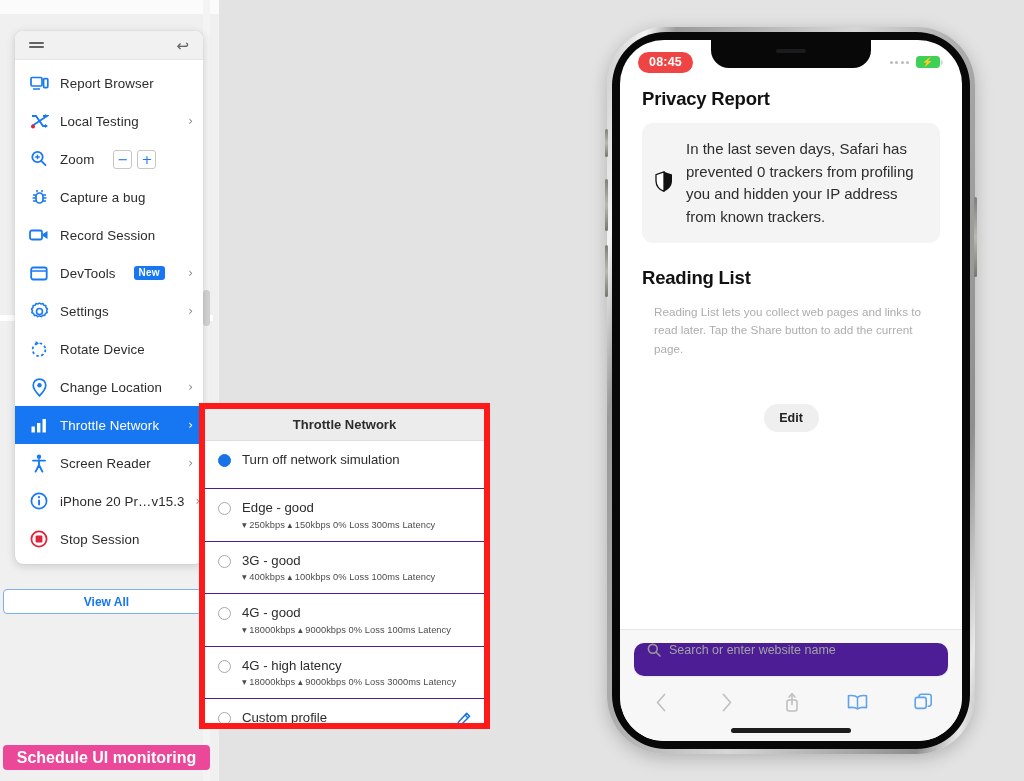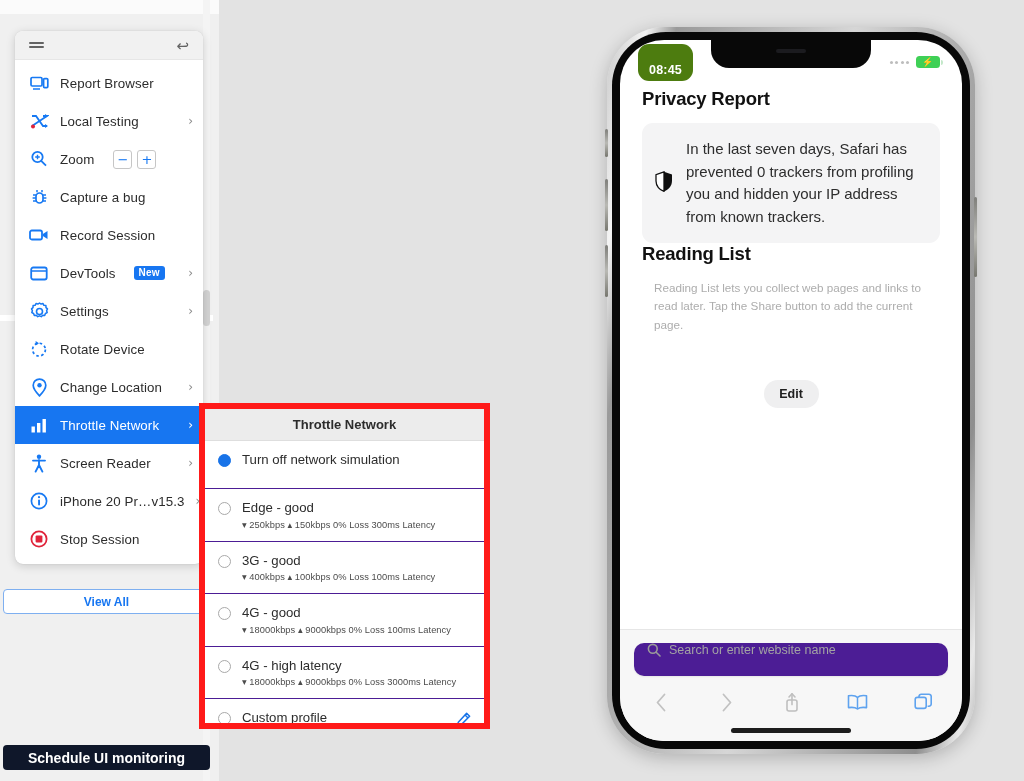--- a/index.html
+++ b/index.html
@@ -141,23 +141,23 @@
     font-size: 12px;
     font-weight: bold;
     display: flex; align-items: center; justify-content: center;
     z-index: 3;
   }
   .sched-btn {
     position: absolute;
     left: 3px; top: 745px;
     width: 207px; height: 25px;
     border-radius: 4px;
-    background: #0f172a;
+    background: #ec4899;
     color: #ffffff;
-    font-size: 14px;
+    font-size: 16px;
     font-weight: bold;
     display: flex; align-items: center; justify-content: center;
     z-index: 3;
   }
   .left-scrollbar {
     position: absolute;
     left: 203px; top: 290px;
     width: 7px; height: 36px;
     background: #d3d3d3;
     border-radius: 4px;
@@ -291,25 +291,25 @@
   .status-bar {
     position: absolute;
     top: 0; left: 0; right: 0;
     height: 40px;
     display: flex; align-items: center;
     justify-content: space-between;
     padding: 4px 22px 0 18px;
     z-index: 5;
   }
   .time-pill {
-    background: #4d7c0f;
+    background: #ef4444;
     color: #ffffff;
     font-size: 12.5px;
     font-weight: bold;
-    padding: 19px 11px 4px;
+    padding: 3px 11px 4px;
     border-radius: 11px;
     letter-spacing: .2px;
   }
   .status-right { display: flex; align-items: center; gap: 7px; }
   .sig-dots { display: flex; gap: 2.5px; }
   .sig-dots i { width: 3px; height: 3px; background: #bdbdbd; border-radius: 50%; display: block; }
   .battery {
     width: 24px; height: 12px;
     border-radius: 3.5px;
     background: #3fd056;
@@ -337,21 +337,21 @@
     border-radius: 11px;
     padding: 15px 15px 15px 13px;
     display: flex; align-items: center; gap: 13px;
   }
   .shield { flex: 0 0 18px; }
   .privacy-text {
     font-size: 15px;
     color: #2d2d2d;
     line-height: 1.5;
   }
-  .reading-title { }
+  .reading-title { margin-top: 24px; }
   .reading-desc {
     margin: 14px 10px 0 12px;
     font-size: 11.7px;
     color: #adadad;
     line-height: 1.56;
   }
   .edit-btn {
     margin: 46px auto 0;
     width: 55px; height: 28px;
     background: #efeff0;

